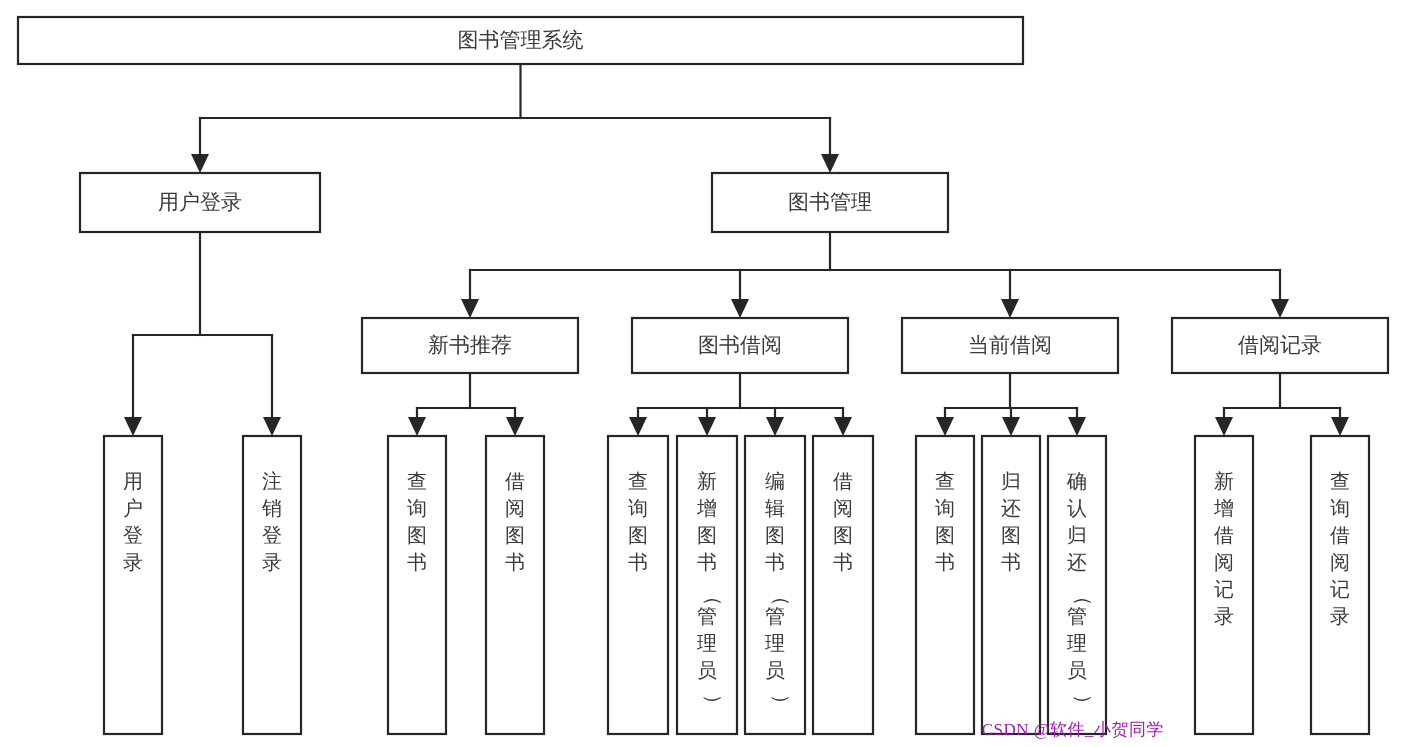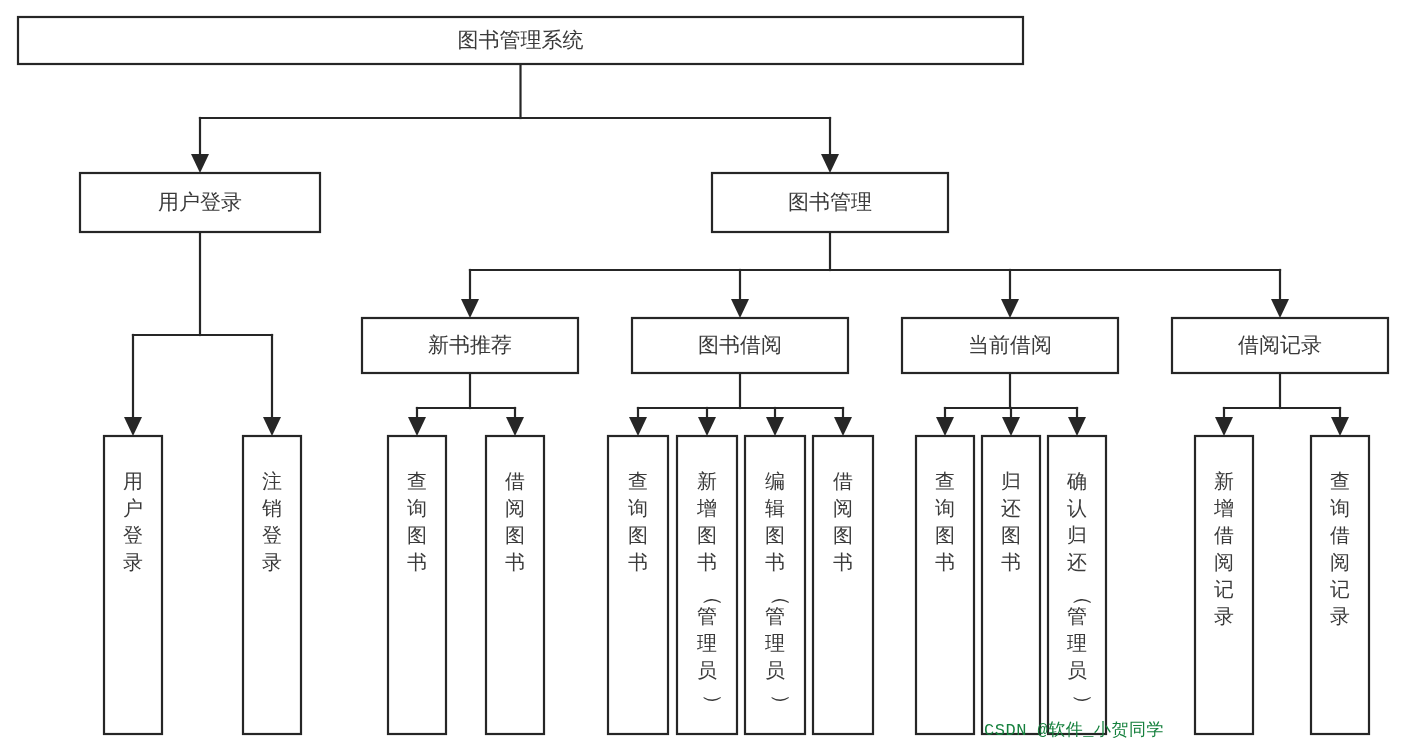--- a/index.html
+++ b/index.html
@@ -52,23 +52,23 @@
   .node-label-v {
     fill: #3a3a3a;
     font-family: "Liberation Sans", "DejaVu Sans", sans-serif;
     font-size: 20px;
     text-anchor: middle;
   }
   .watermark {
     position: absolute;
     right: 10px;
     bottom: 6px;
-    color: #15803d;
+    color: #a21caf;
     font-size: 17px;
-    font-family: Liberation Mono, monospace;
+    font-family: Liberation Serif, serif;
     letter-spacing: 0.5px;
     white-space: nowrap;
     user-select: none;
   }
 </style>
 </head>
 <body>
 
 <div id="diagram-root">
   <svg id="tree-svg" viewBox="0 0 1405 747" xmlns="http://www.w3.org/2000/svg">

